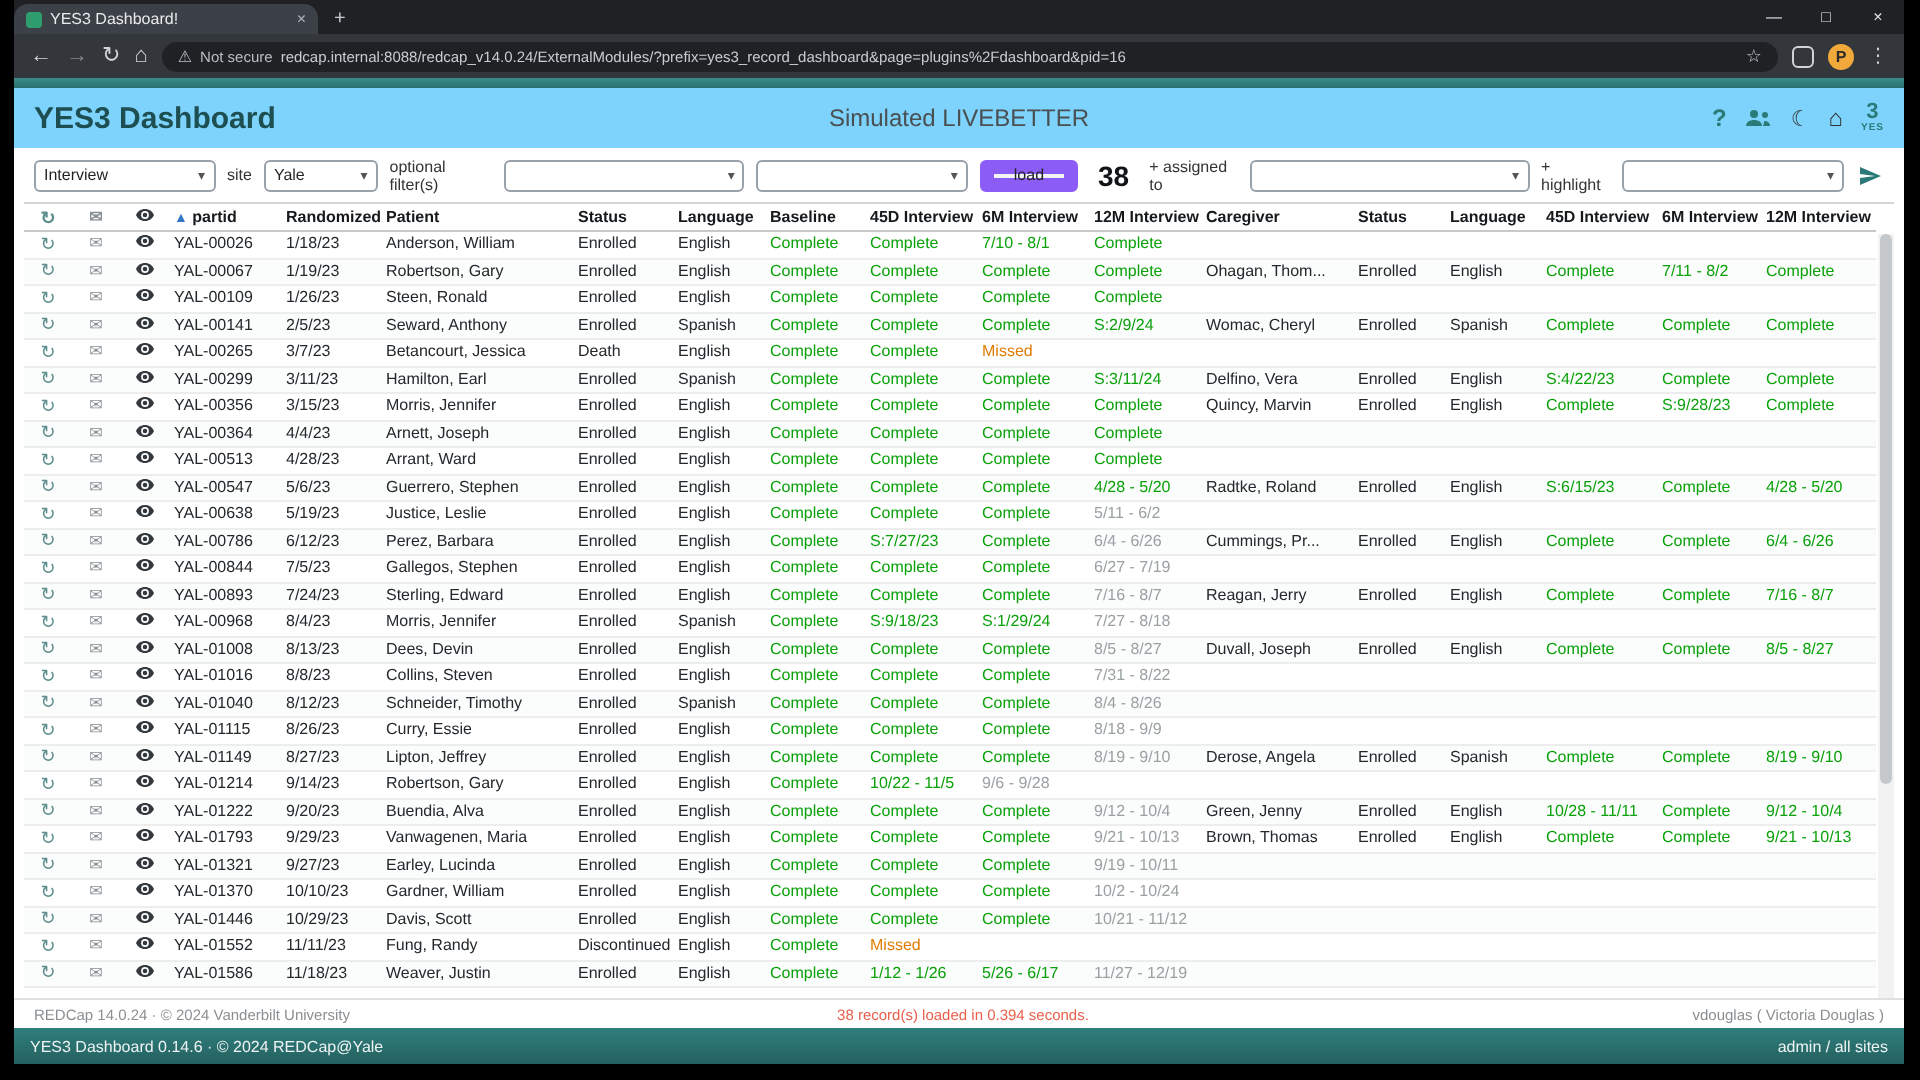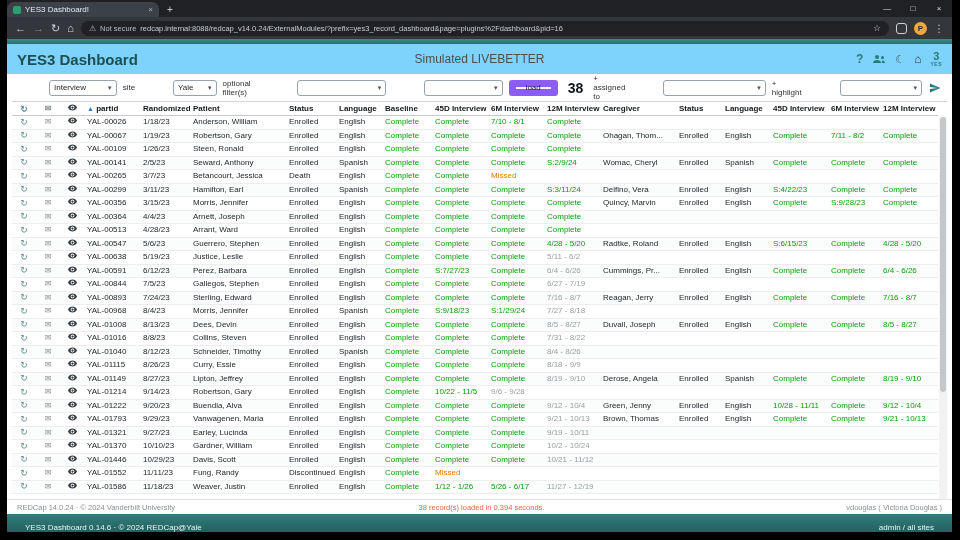--- a/index.html
+++ b/index.html
@@ -39,21 +39,21 @@
   .head-icons{margin-left:auto;display:flex;align-items:center;gap:9px;z-index:1;}
   .help-ic{color:var(--teal);font-weight:bold;font-size:12px;}
   .moon-ic{font-size:11px;color:#3a3f42;}
   .home-ic{font-size:12px;color:#2f3437;}
   .yes3-logo{display:flex;flex-direction:column;align-items:center;line-height:1;color:var(--teal);}
   .yes3-logo .n{font-size:11px;font-weight:bold;}
   .yes3-logo .t{font-size:5px;font-weight:bold;letter-spacing:.5px;}
 
   
   .filterbar{flex:0 0 27px;display:flex;align-items:center;gap:6px;padding:0 10px;font-size:8px;color:#333;}
-  .sel{height:16px;border:1px solid #98a2ab;border-radius:3px;background:#fff;display:flex;align-items:center;justify-content:space-between;padding:0 4px;gap:4px;color:#1f2326;margin-left:32px;}
+  .sel{height:16px;border:1px solid #98a2ab;border-radius:3px;background:#fff;display:flex;align-items:center;justify-content:space-between;padding:0 4px;gap:4px;color:#1f2326;}
   .caret{font-size:7px;color:#555;}
   .w-cohort{width:96px}.w-site{width:60px}.w-f1{width:128px}.w-f2{width:112px}.w-assign{width:148px}.w-hl{width:118px}
   .load-btn{height:16px;border:7px solid #8b5cf6;border-radius:3px;background:#f1f3f4;font-size:8px;padding:0 10px;display:flex;align-items:center;color:#222;}
   .count{font-size:14px;font-weight:bold;color:#101417;margin:0 4px;}
   .plane{margin-left:auto;display:flex;align-items:center;}
 
   
   .table-wrap{flex:1 1 auto;margin:0 5px;position:relative;overflow:hidden;border-top:1px solid #d6d6d6;}
   table{border-collapse:collapse;table-layout:fixed;width:926px;font-size:8px;}
   thead th{font-weight:bold;color:#15191c;text-align:left;padding:2px 3px;height:11px;border-bottom:1px solid #c9c9c9;white-space:nowrap;overflow:hidden;}
@@ -71,21 +71,21 @@
   .col-6m{width:56px}.col-12m{width:56px}.col-cg{width:76px}.col-cstatus{width:46px}
   .col-clang{width:48px}.col-c45d{width:58px}.col-c6m{width:52px}.col-c12m{width:58px}
   .scrollbar{position:absolute;top:15px;right:0;bottom:0;width:8px;background:#f2f2f2;}
   .scroll-thumb{position:absolute;top:0;left:1px;width:6px;height:72%;background:#c4c8cb;border-radius:3px;}
 
   
   .footer1{flex:0 0 15px;display:flex;align-items:center;padding:0 10px;font-size:7.5px;color:#8a8f93;position:relative;border-top:1px solid #e0e0e0;background:#fff;}
   .load-msg{position:absolute;left:4px;right:0;text-align:center;color:var(--red);}
   .redcap-txt,.user-txt{position:relative;z-index:1;}
   .user-txt{margin-left:auto;}
-  .footer2{flex:0 0 18px;background:linear-gradient(180deg,#2f7f7d,#24605f);display:flex;align-items:flex-end;justify-content:space-between;padding:0 18px;font-size:8px;color:#eef3f3;}
+  .footer2{flex:0 0 18px;background:linear-gradient(180deg,#2f7f7d,#24605f);display:flex;align-items:center;justify-content:space-between;padding:0 8px;font-size:8px;color:#eef3f3;}
 </style>
 </head>
 <body>
 
 <div class="window">
 
   <div class="tabbar">
     <div class="tab">
       <span class="favicon"></span>
       <span class="tab-title">YES3 Dashboard!</span>
@@ -463,21 +463,21 @@
             <td></td>
             <td></td>
             <td></td>
           </tr>
           <tr>
             <td class="ic"><span class="ric">↻</span></td>
             <td class="ic"><span class="mic">✉</span></td>
             <td class="ic"><span><svg width="9" height="7" viewBox="0 0 24 16">
                   <path d="M12 0C6.6 0 2 3.1 0 8c2 4.9 6.6 8 12 8s10-3.1 12-8c-2-4.9-6.6-8-12-8zm0 13.2A5.2 5.2 0 1 1 12 2.8a5.2 5.2 0 0 1 0 10.4zM12 5a3 3 0 1 0 0 6 3 3 0 0 0 0-6z" fill="#33383c"></path>
                 </svg></span></td>
-            <td>YAL-00591</td>
+            <td>YAL-00786</td>
             <td>6/12/23</td>
             <td>Perez, Barbara</td>
             <td>Enrolled</td>
             <td>English</td>
             <td class="k-ok">Complete</td>
             <td class="k-s">S:7/27/23</td>
             <td class="k-ok">Complete</td>
             <td class="k-wg">6/4 - 6/26</td>
             <td>Cummings, Pr...</td>
             <td>Enrolled</td>

